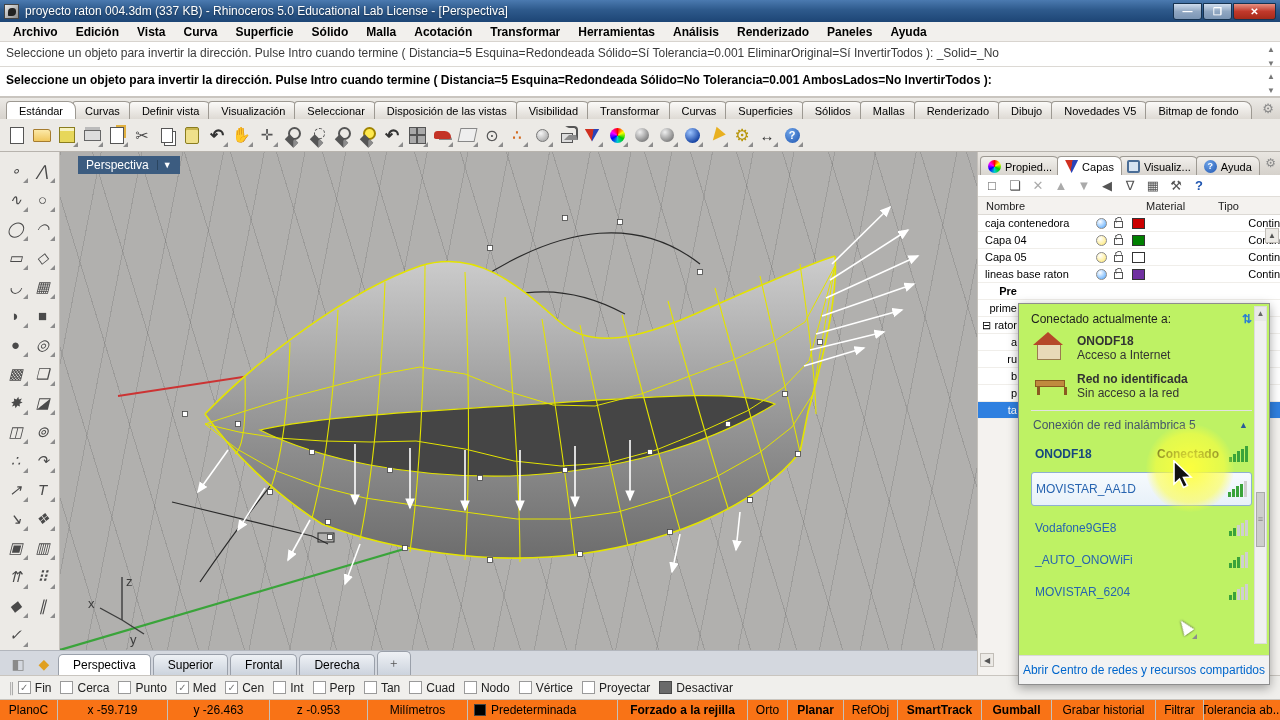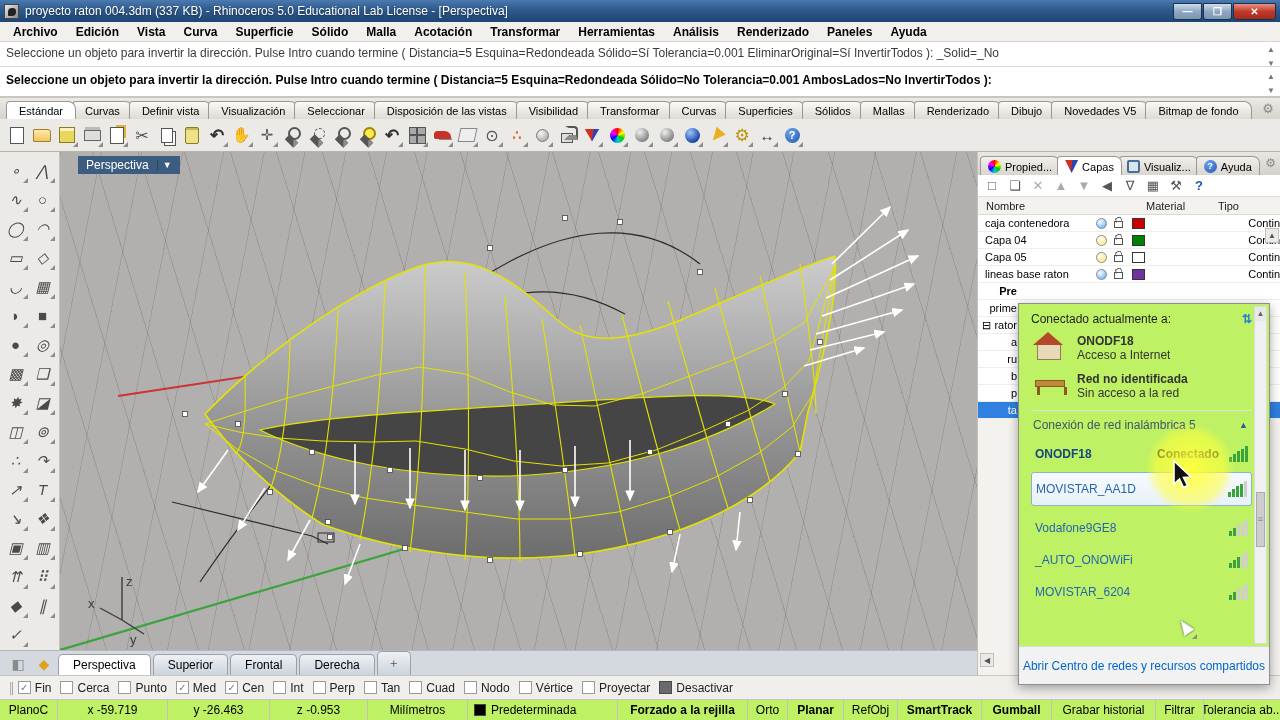--- a/index.html
+++ b/index.html
@@ -146,42 +146,42 @@
   .bars i{width:3px;background:#cfcfcf}
   .bars i:nth-child(1){height:5px}.bars i:nth-child(2){height:8px}.bars i:nth-child(3){height:11px}.bars i:nth-child(4){height:13px}.bars i:nth-child(5){height:16px}
   .sig2 .bars i:nth-child(-n+2),.sig3 .bars i:nth-child(-n+3),.sig4 .bars i:nth-child(-n+4),.sig5 .bars i:nth-child(-n+5){background:#3aa33a}
   .netcard{border:1px solid #8fb0d1;border-radius:3px;background:linear-gradient(#f6fafd,#e8f1f9);padding:2px 4px;margin:2px 0 6px}
   .netcard .netrow{padding:6px 0 6px 0}
   .cardctl{display:flex;align-items:center;justify-content:space-between;padding:2px 0 6px}
   .cbx{width:13px;height:13px;border:1px solid #8a8a8a;background:#fff;display:inline-flex;align-items:center;justify-content:center;font-size:10px;color:#444;margin-right:6px;flex:none}
   .cbx.checked::before{content:"✓";font-weight:bold}
   .cblabel{font-size:11.5px;line-height:1.25;flex:1}
   .connectbtn{font-size:12px;padding:3px 14px;border:1px solid #707070;border-radius:3px;background:linear-gradient(#f6f6f6,#dcdcdc);box-shadow:inset 0 0 0 1px #fff}
-  .pop-footer{position:absolute;left:0;right:0;bottom:0;height:38px;background:#f2f2f2;border-top:1px solid #d9d9d9;display:flex;align-items:center;justify-content:center}
+  .pop-footer{position:absolute;left:0;right:0;bottom:0;height:29px;background:#f2f2f2;border-top:1px solid #d9d9d9;display:flex;align-items:center;justify-content:center}
   .pop-footer a{color:#0066cc;text-decoration:none;font-size:12px}
   .popscroll{position:absolute;top:2px;right:2px;bottom:40px;width:13px;background:#f0f0f0;border:1px solid #dcdcdc}
   .popscroll .up{height:14px;text-align:center;font-size:8px;color:#666;line-height:14px;background:#e8e8e8}
   .popscroll .thumb{position:absolute;top:185px;left:1px;right:1px;height:55px;background:#cdcdcd;border:1px solid #aaa}
   .popscroll .thumb::after{content:"≡";display:block;text-align:center;color:#888;font-size:9px;line-height:53px}
 
   
   .blob{position:absolute;left:1146px;top:424px;width:88px;height:88px;border-radius:50%;z-index:11;
     background:radial-gradient(circle,rgba(255,255,60,.95) 0%,rgba(255,255,60,.55) 55%,rgba(255,255,60,0) 72%)}
   .cursor{position:absolute;left:1172px;top:460px;z-index:12}
 
   
   .osnap{position:absolute;top:675px;left:0;right:0;height:24px;background:#f0efec;border-top:1px solid #c9c5bf;display:flex;align-items:center;font-size:12px;color:#222;padding-left:4px}
   .grip{color:#9a9a9a;margin:0 4px;font-size:11px;letter-spacing:-2px}
   .oitem{display:flex;align-items:center;margin-right:9px;white-space:nowrap}
   .ocb{width:13px;height:13px;border:1px solid #9a9a9a;background:#fff;margin-right:4px;display:inline-flex;align-items:center;justify-content:center;font-size:10px;color:#777}
   .oitem.checked .ocb::before{content:"✓"}
   .oitem.dark .ocb{background:#6a6a6a;border-color:#4a4a4a}
 
   
-  .statusbar{position:absolute;top:699px;left:0;right:0;height:21px;background:#bef264;border-top:1px solid #c9c5bf;display:flex;font-size:12px}
+  .statusbar{position:absolute;top:699px;left:0;right:0;height:21px;background:#f97316;border-top:1px solid #c9c5bf;display:flex;font-size:12px}
   .scell{border-right:1px solid #c5c1bb;display:flex;align-items:center;justify-content:center;gap:5px;white-space:nowrap;overflow:hidden;padding:0 3px}
   .scell.bold{font-weight:bold}
   .scell .sw{width:12px;height:12px;background:var(--sw,#000);border:1px solid #444}
   .scell:nth-child(1){width:58px}.scell:nth-child(2){width:110px}.scell:nth-child(3){width:102px}
   .scell:nth-child(4){width:98px}.scell:nth-child(5){width:100px}.scell:nth-child(6){width:150px;justify-content:flex-start;padding-left:6px}
   .scell:nth-child(7){width:130px}.scell:nth-child(8){width:40px}.scell:nth-child(9){width:56px}
   .scell:nth-child(10){width:54px}.scell:nth-child(11){width:84px}.scell:nth-child(12){width:70px}
   .scell:nth-child(13){width:104px}.scell:nth-child(14){width:48px}.scell:nth-child(15){flex:1;border-right:none}
 </style>
 </head>

